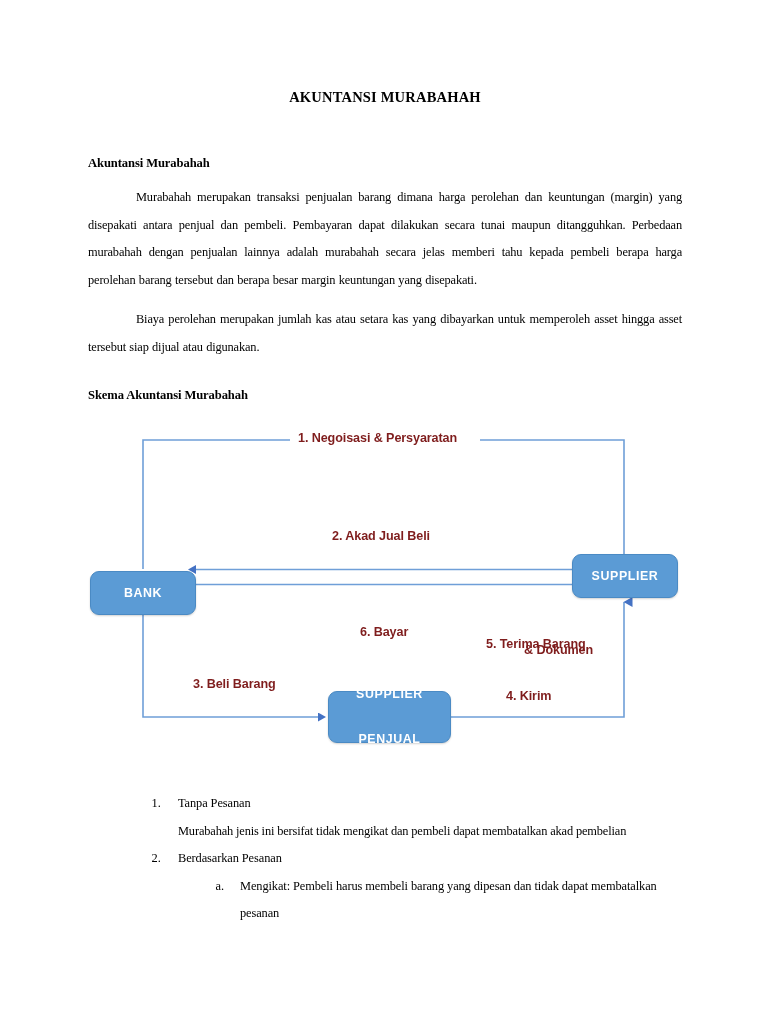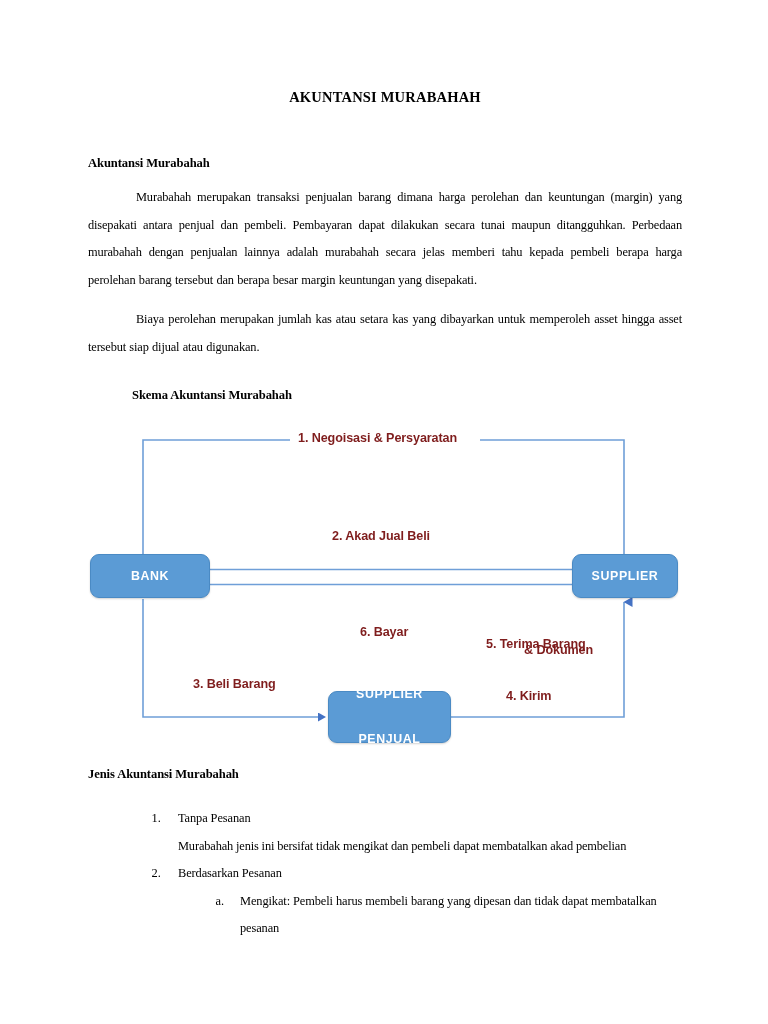--- a/index.html
+++ b/index.html
@@ -40,21 +40,21 @@
     font-family: "Liberation Serif", serif;
   }
 
   .section-heading {
     font-weight: bold;
     font-size: 12.6px;
     margin: 0;
     letter-spacing: -0.1px;
   }
   .h-akuntansi { padding-top: 50px; }
-  .h-skema { padding-top: 27px; margin-left: 44px; }
+  .h-skema { padding-top: 27px; }
   .h-jenis { padding-top: 0px; }
 
   p.body-par {
     font-size: 12.4px;
     line-height: 27.5px;
     margin: 0;
     text-align: justify;
     text-indent: 48px;
     letter-spacing: -0.15px;
     word-spacing: .4px;
@@ -169,21 +169,21 @@
 
         <line x1="108" y1="152.5" x2="484" y2="152.5" stroke="#6F9FD8" stroke-width="1.5" marker-start="url(#arrL)" marker-end="url(#arrR)"></line>
 
         <line x1="108" y1="167.5" x2="536" y2="167.5" stroke="#6F9FD8" stroke-width="1.5" marker-start="url(#arrL)"></line>
 
         <path d="M55,182 L55,300 L230,300" fill="none" stroke="#6F9FD8" stroke-width="1.6" marker-end="url(#arrR)"></path>
 
         <path d="M350,300 L536,300 L536,185" fill="none" stroke="#6F9FD8" stroke-width="1.6" marker-end="url(#arrU)"></path>
       </svg>
 
-      <div class="node" style="left:2px; top:137px; width:120px; height:44px;">
+      <div class="node" style="left:2px; top:154px; width:106px; height:44px;">
         <span>BANK</span>
       </div>
 
       <div class="node" style="left:484px; top:137px; width:106px; height:44px;">
         <span>SUPPLIER</span>
       </div>
 
       <div class="node" style="left:240px; top:274px; width:123px; height:52px;gap:26px;">
         <span>SUPPLIER</span>
         <span>PENJUAL</span>
@@ -197,21 +197,20 @@
 
       <div class="dlabel center" style="left:398px; top:208px;margin-top:12px;">5. Terima Barang</div>
       <div class="dlabel center" style="left:436px; top:226px;">&amp; Dokumen</div>
 
       <div class="dlabel" style="left:105px; top:260px;">3. Beli Barang</div>
 
       <div class="dlabel" style="left:418px; top:272px;">4. Kirim</div>
     </div>
 
     <div class="jenis-wrap">
-      <div class="section-heading h-jenis">Jenis Akuntansi Murabahah</div>
 
       <div class="list-wrap">
         <ol class="lvl1">
           <li>
             <div class="li-title">Tanpa Pesanan</div>
             <div class="li-body">Murabahah jenis ini bersifat tidak mengikat dan pembeli dapat membatalkan akad pembelian</div>
           </li>
           <li>
             <div class="li-title">Berdasarkan Pesanan</div>
             <ol class="lvl2">

